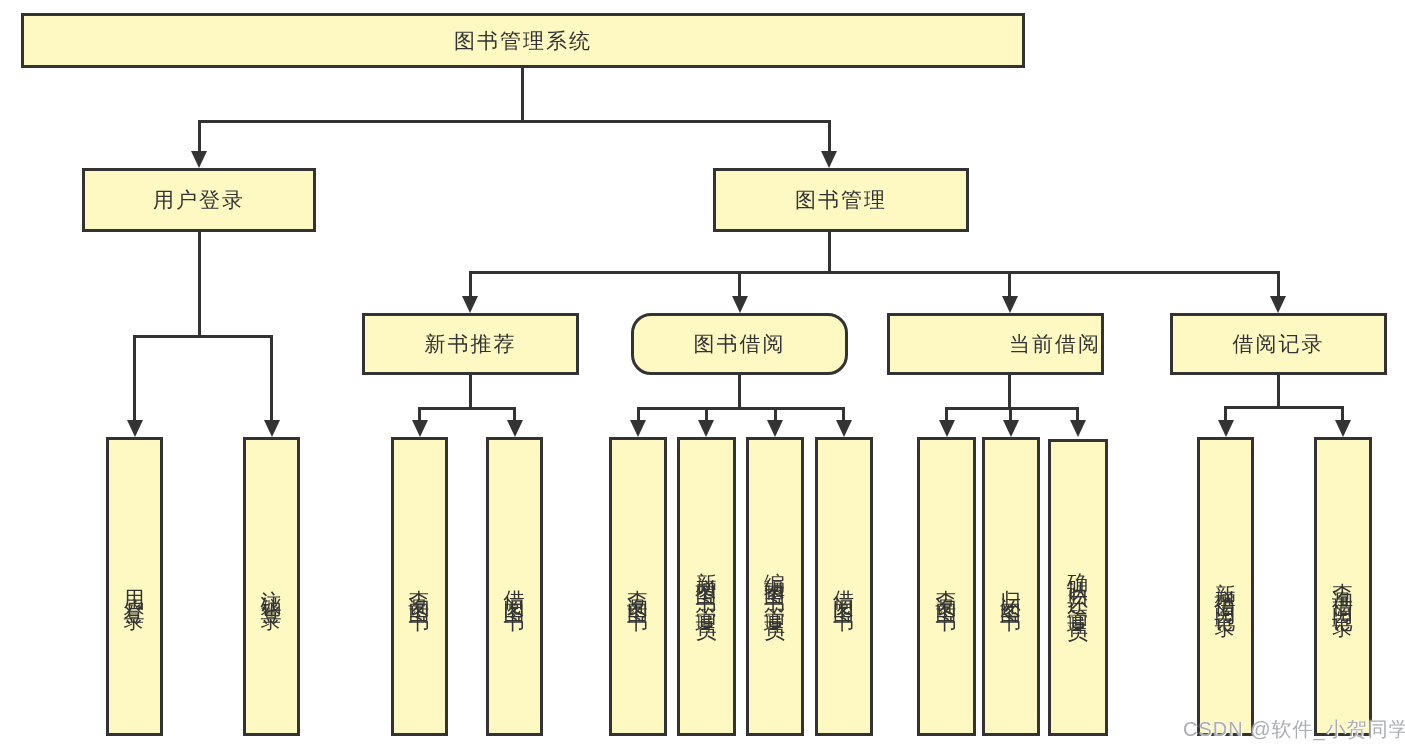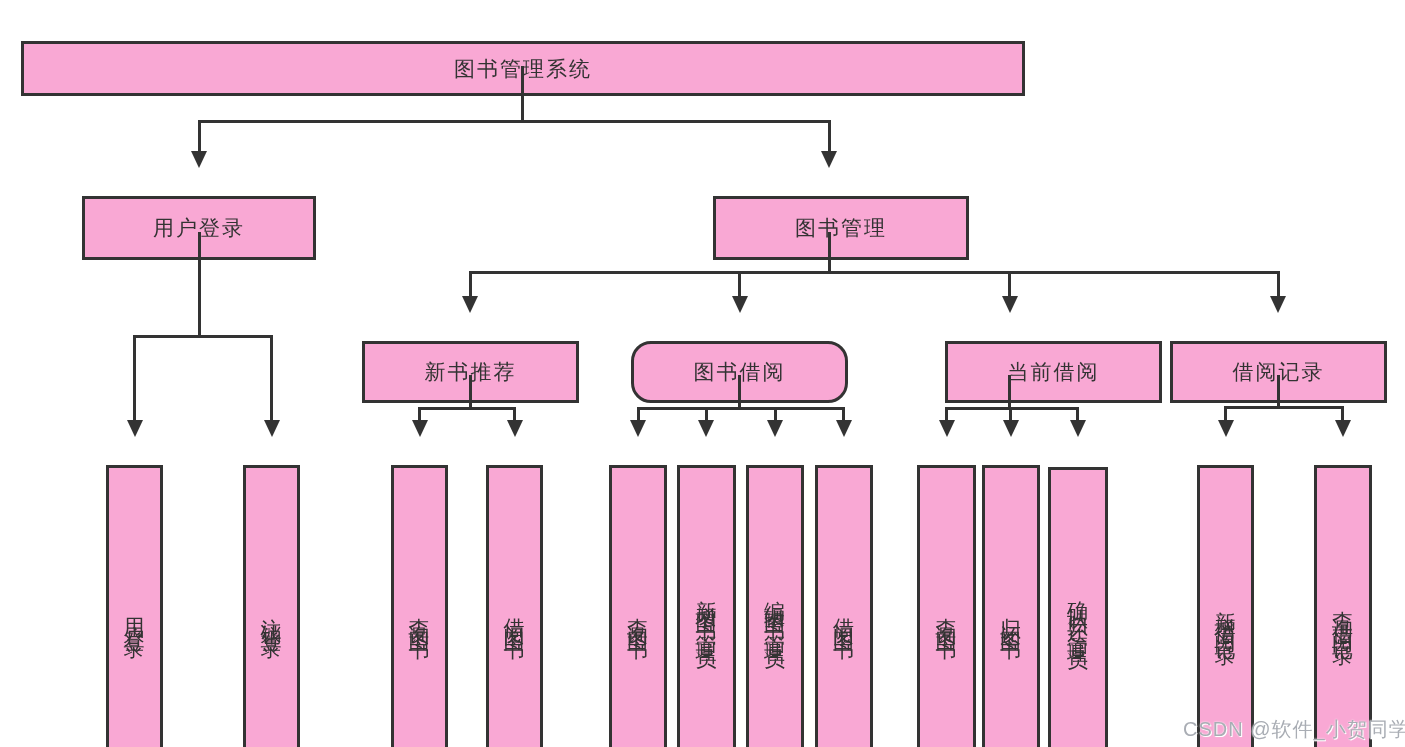--- a/index.html
+++ b/index.html
@@ -3,23 +3,23 @@
 <meta charset="utf-8">
 <style>
   * { margin:0; padding:0; box-sizing:border-box; }
   html,body { background:#ffffff; }
   body { font-family:"Liberation Sans","DejaVu Sans",sans-serif; }
   .stage {
     position:relative; width:1405px; height:747px;
     background:#ffffff; overflow:hidden; color:#333333;
   }
   .node {
-    position:absolute; border:3px solid #333333; background:#f9a8d4;
+    position:absolute; border:3px solid #333333; background:#fef9c3;
     display:flex; align-items:center; justify-content:center;
-    font-size:21px; color:#333333; letter-spacing:2px;margin-top:28px;
+    font-size:21px; color:#333333; letter-spacing:2px;
   }
   .node.leaf { letter-spacing:0; }
   .vtext {
     writing-mode:vertical-rl; text-orientation:mixed;
     font-size:21px; line-height:1; letter-spacing:7px; color:#333333;
   }
   .hline { position:absolute; height:3px; background:#333333; }
   .vline { position:absolute; width:3px;  background:#333333; }
   .arrowhead {
     position:absolute; width:0; height:0;
@@ -73,21 +73,21 @@
   <div class="arrowhead" style="left:1002px;top:296px;"></div>
   <div class="vline" style="left:1277px;top:271px;height:27px;"></div>
   <div class="arrowhead" style="left:1270px;top:296px;"></div>
 
   <div class="node" style="left:362px;top:313px;width:217px;height:62px;">
     <span>新书推荐</span>
   </div>
   <div class="node" style="left:631px;top:313px;width:217px;height:62px;border-radius:20px;">
     <span>图书借阅</span>
   </div>
-  <div class="node" style="left:945px;top:313px;width:217px;height:62px;">
+  <div class="node" style="left:887px;top:313px;width:217px;height:62px;justify-content:flex-end;">
     <span>当前借阅</span>
   </div>
   <div class="node" style="left:1170px;top:313px;width:217px;height:62px;">
     <span>借阅记录</span>
   </div>
 
   <div class="vline" style="left:469px;top:375px;height:34px;"></div>
   <div class="hline" style="left:418px;top:407px;width:98px;"></div>
   <div class="vline" style="left:418px;top:407px;height:14px;"></div>
   <div class="arrowhead" style="left:412px;top:420px;"></div>

